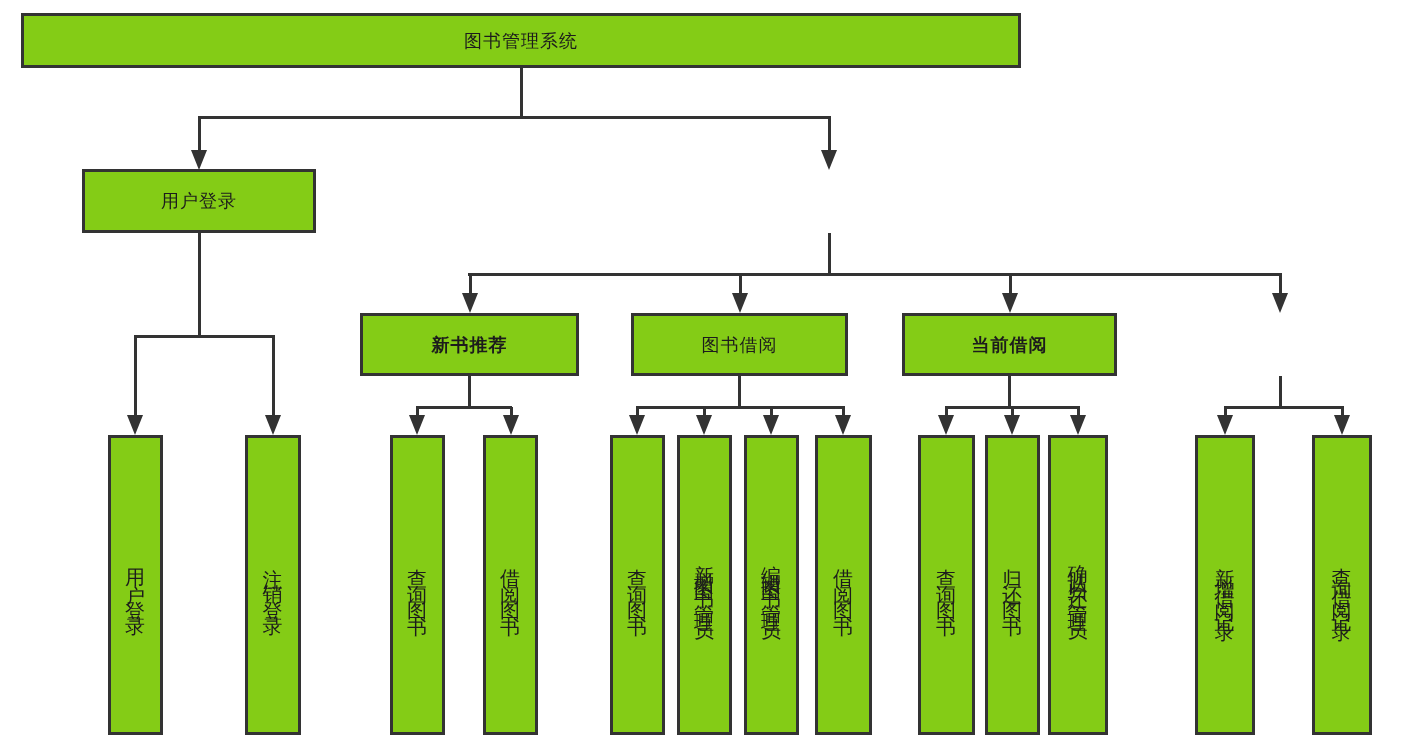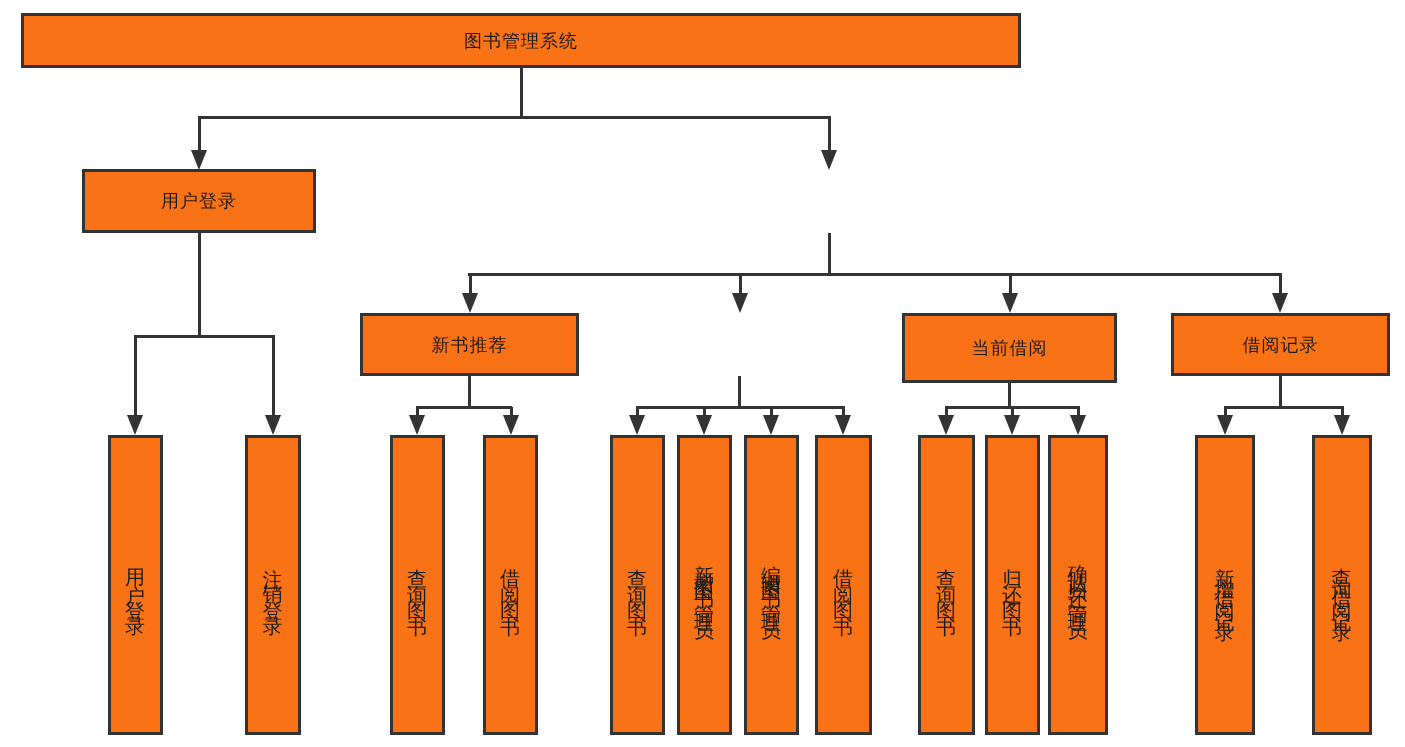--- a/index.html
+++ b/index.html
@@ -5,21 +5,21 @@
   html,body{margin:0;padding:0;background:#ffffff;}
   #stage{
     position:relative;
     width:1405px;height:747px;
     background:#ffffff;
     font-family:"Liberation Sans","DejaVu Sans",sans-serif;
     overflow:hidden;
   }
   .node{
     position:absolute;
-    background:#f97316;
+    background:#84cc16;
     border:3px solid #333333;
     box-sizing:border-box;
     display:flex;align-items:center;justify-content:center;
     color:#1c1c1c;
   }
   .h-label{font-size:18px;letter-spacing:1px;white-space:nowrap;}
   .v-node span{
     writing-mode:vertical-rl;
     text-orientation:mixed;
     font-size:20px;
@@ -107,28 +107,28 @@
     </div>
 
   <div class="node h-label" style="left:21px;top:13px;width:1000px;height:55px;">
     <span>图书管理系统</span>
   </div>
 
   <div class="node h-label" style="left:82px;top:169px;width:234px;height:64px;">
     <span>用户登录</span>
   </div>
 
-  <div class="node h-label" style="left:360px;top:313px;width:219px;height:63px;">
+  <div class="node h-label" style="left:360px;top:313px;width:219px;height:63px;font-weight:bold;">
     <span>新书推荐</span>
   </div>
-  <div class="node h-label" style="left:902px;top:313px;width:215px;height:70px;">
+  <div class="node h-label" style="left:631px;top:313px;width:217px;height:63px;">
+    <span>图书借阅</span>
+  </div>
+  <div class="node h-label" style="left:902px;top:313px;width:215px;height:63px;font-weight:bold;">
     <span>当前借阅</span>
-  </div>
-  <div class="node h-label" style="left:1171px;top:313px;width:219px;height:63px;">
-    <span>借阅记录</span>
   </div>
 
   <div class="node v-node v4" style="left:108px;top:435px;width:55px;height:300px;">
     <span>用户登录</span>
   </div>
   <div class="node v-node v4" style="left:245px;top:435px;width:56px;height:300px;">
     <span>注销登录</span>
   </div>
 
   <div class="node v-node v4" style="left:390px;top:435px;width:55px;height:300px;">

